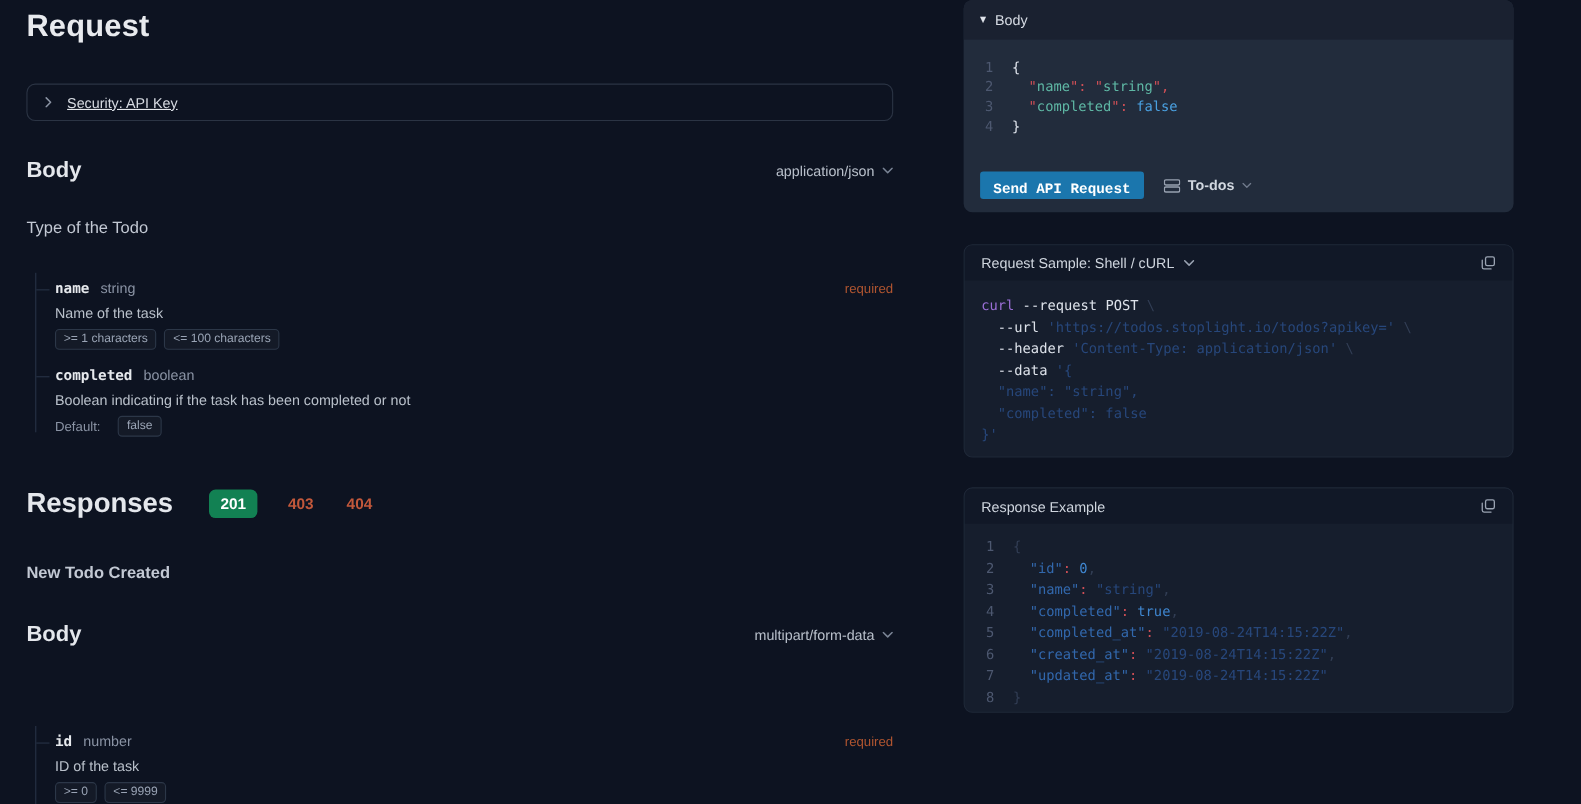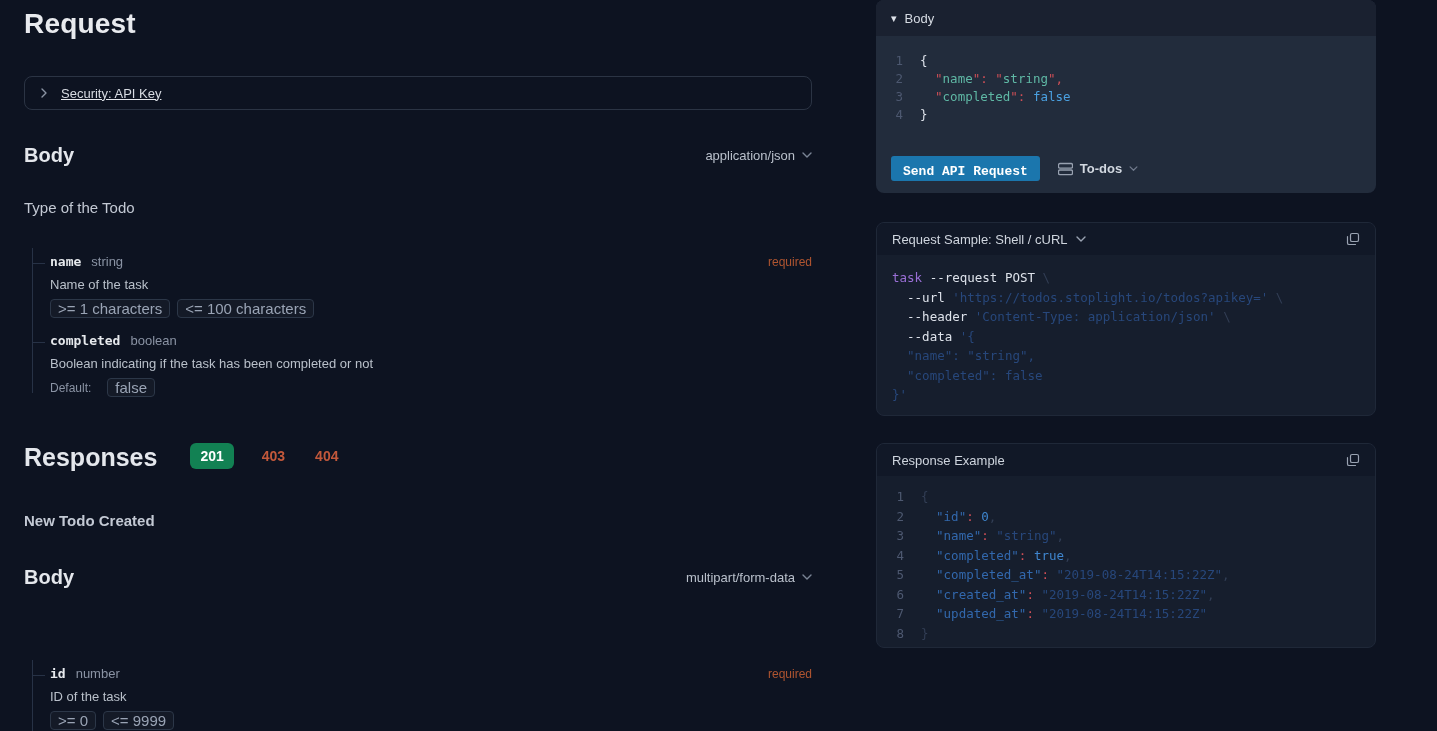--- a/index.html
+++ b/index.html
@@ -37,26 +37,26 @@
   .tree { position:absolute; left:8px; width:780px; border-left:1px solid #273246; }
   .prop { position:absolute; left:17px; right:0; }
   .prop::before { content:''; position:absolute; left:-17px; top:9px; width:12px; height:1px; background:#273246; }
   .prop-row { display:flex; align-items:baseline; gap:10px; height:18px; }
   .prop-name { font-family:"DejaVu Sans Mono", monospace; font-size:13px; font-weight:700; color:#e6e9ed; }
   .prop-type { font-size:13px; color:#8a93a4; }
   .prop-required { margin-left:auto; font-size:12px; color:#b05530; }
   .prop-desc { margin-top:5px; font-size:13px; color:#b9c0ca; }
   .badge-row { margin-top:7px; display:flex; align-items:center; gap:7px; }
   .badge {
-    font-size:15px; color:#9aa4b5; background:rgba(255,255,255,.03);
+    font-size:11px; color:#9aa4b5; background:rgba(255,255,255,.03);
     border:1px solid #2c3748; border-radius:4px; padding:2px 7px; line-height:13px;
   }
   .default-label { font-size:12px; color:#8a93a4; margin-right:9px; }
 
-  #responses-row { position:absolute; top:443px; left:0; display:flex; align-items:flex-start; }
+  #responses-row { position:absolute; top:443px; left:0; display:flex; align-items:center; }
   #response-tabs { display:flex; align-items:center; margin-left:33px; }
   .status-tab {
     font-size:14px; font-weight:600; color:#c2583b; padding:5px 11px; cursor:pointer;
     border-radius:6px;
   }
   .status-tab.active { background:#128153; color:#ffffff; padding:5px 10px; margin-right:9px; }
   .status-tab + .status-tab { margin-left:8px; }
 
   
   #right-col { position:absolute; left:876px; top:0; width:500px; height:731px; }
@@ -241,21 +241,21 @@
           <path d="M1 1l4 4 4-4" fill="none" stroke="#9aa3b2" stroke-width="1.4" stroke-linecap="round" stroke-linejoin="round"></path>
         </svg>
       <span class="copy-btn">
         <svg class="icon" width="14" height="14" viewBox="0 0 14 14">
             <rect x="4.5" y="1.5" width="8" height="8" rx="1.6" fill="none" stroke="#9aa3b2" stroke-width="1.2"></rect>
             <path d="M9.5 12.5H3.1A1.6 1.6 0 0 1 1.5 10.9V4.5" fill="none" stroke="#9aa3b2" stroke-width="1.2" stroke-linecap="round"></path>
           </svg>
       </span>
     </div>
     <div class="code" id="sample-code">
-        <div class="code-line"><span class="tok-p">task</span><span class="tok-w"> --request POST </span><span class="tok-d">\</span></div>
+        <div class="code-line"><span class="tok-p">curl</span><span class="tok-w"> --request POST </span><span class="tok-d">\</span></div>
         <div class="code-line"><span class="tok-w">  --url </span><span class="tok-s">'https://todos.stoplight.io/todos?apikey='</span><span class="tok-w"> </span><span class="tok-d">\</span></div>
         <div class="code-line"><span class="tok-w">  --header </span><span class="tok-s">'Content-Type: application/json'</span><span class="tok-w"> </span><span class="tok-d">\</span></div>
         <div class="code-line"><span class="tok-w">  --data </span><span class="tok-s">'{</span></div>
         <div class="code-line"><span class="tok-s">  "name": "string",</span></div>
         <div class="code-line"><span class="tok-s">  "completed": false</span></div>
         <div class="code-line"><span class="tok-s">}'</span></div>
       </div>
   </div>
 
   <div class="card" id="card-response-example">

